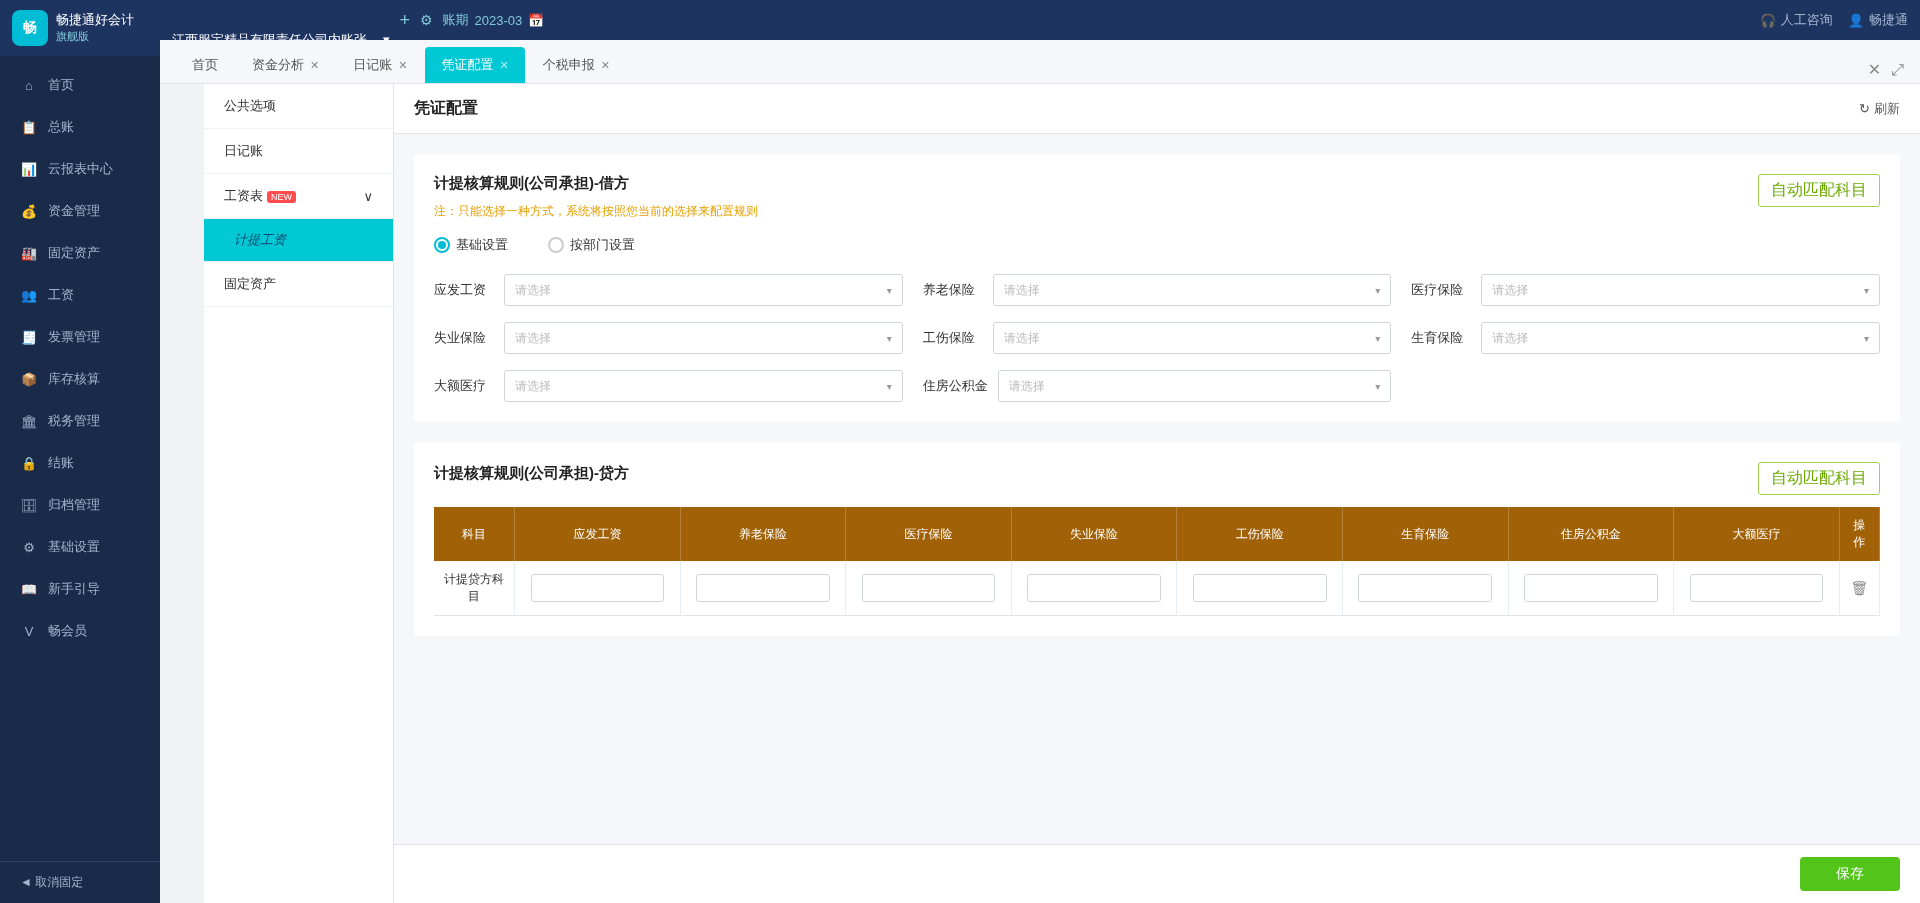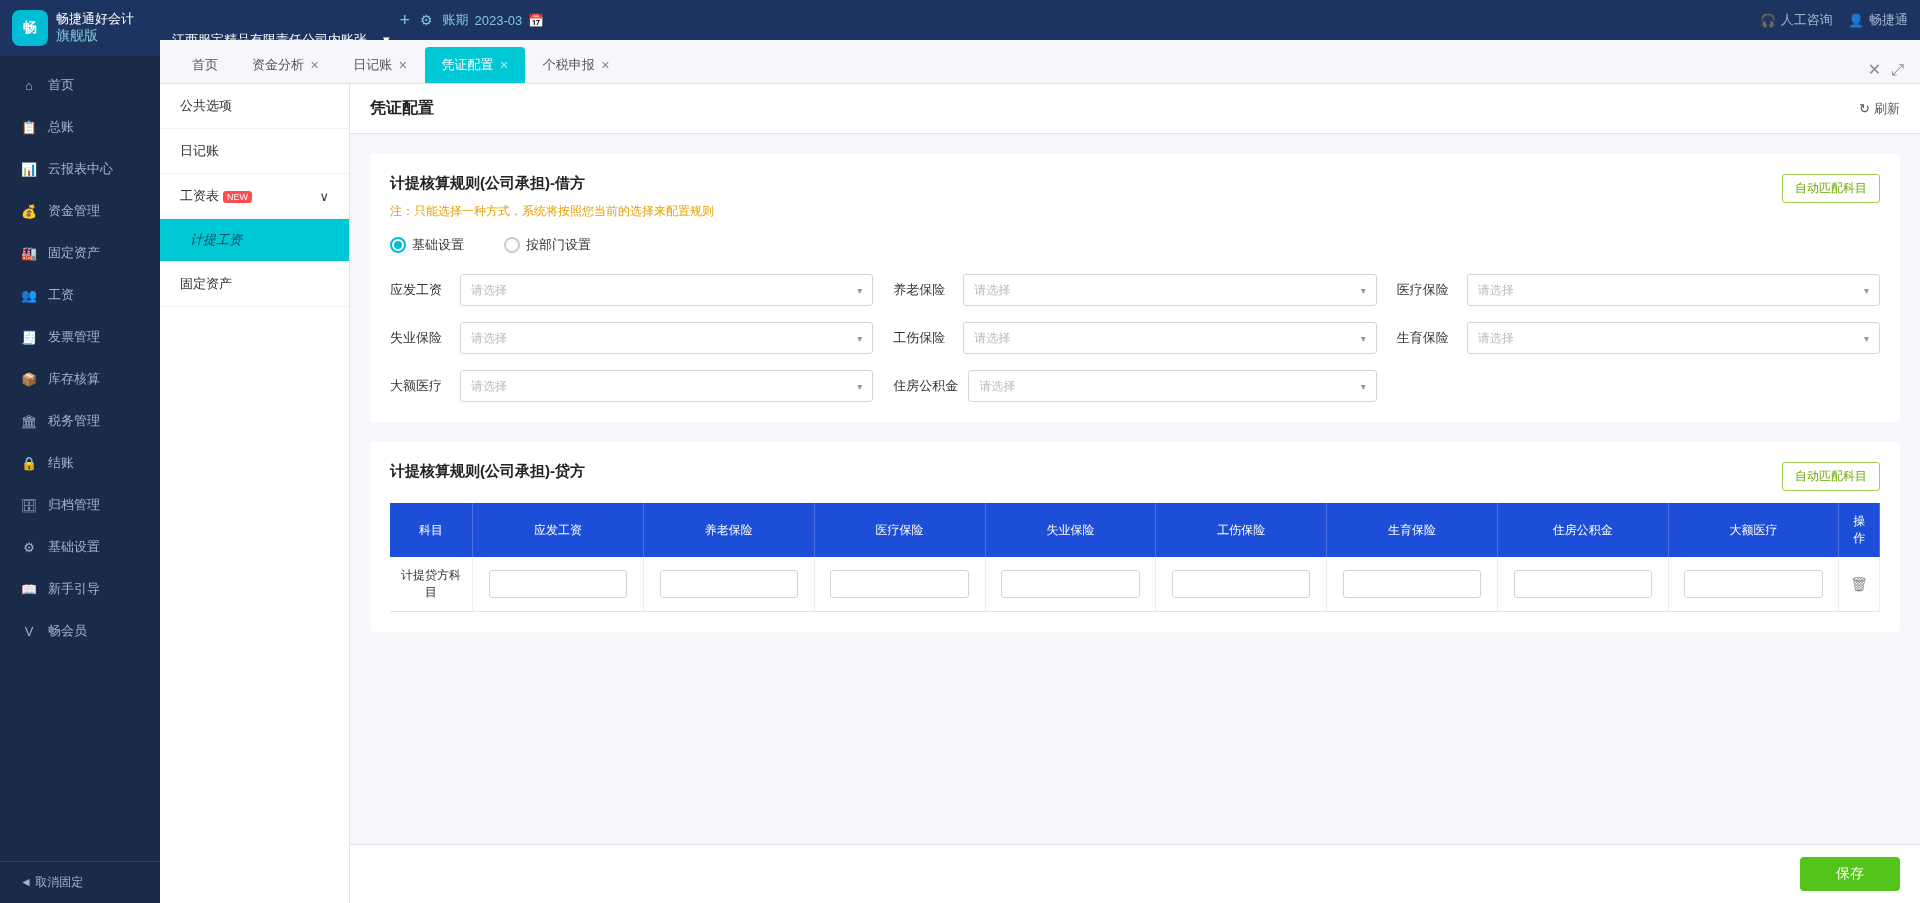--- a/index.html
+++ b/index.html
@@ -35,21 +35,21 @@
       margin-right: 8px;
       flex-shrink: 0;
     }
     .sidebar-logo-text {
       color: white;
       font-size: 13px;
       line-height: 1.3;
     }
     .sidebar-logo-sub {
       color: #80c8d8;
-      font-size: 14px;
+      font-size: 11px;
     }
     .sidebar-nav {
       flex: 1;
       overflow-y: auto;
       padding: 8px 0;
     }
     .sidebar-item {
       display: flex;
       align-items: center;
       padding: 12px 20px;
@@ -179,20 +179,21 @@
       font-size: 16px;
       color: #888;
       cursor: pointer;
     }
 
     
     .content {
       flex: 1;
       display: flex;
       overflow: hidden;
+      margin-left: 44px;
     }
 
     
     .left-panel {
       width: 190px;
       background: white;
       border-right: 1px solid #e0e4ea;
       display: flex;
       flex-direction: column;
       overflow-y: auto;
@@ -293,21 +294,21 @@
       color: #e6a000;
       font-size: 12px;
       margin-bottom: 16px;
     }
     .auto-match-btn {
       float: right;
       background: white;
       border: 1px solid #a0d050;
       color: #6aaa00;
       padding: 5px 12px;
-      font-size: 12px;
+      font-size: 16px;
       border-radius: 3px;
       cursor: pointer;
     }
 
     
     .radio-group {
       display: flex;
       align-items: center;
       gap: 40px;
       margin-bottom: 20px;
@@ -388,21 +389,21 @@
       align-items: center;
       justify-content: space-between;
       margin-bottom: 12px;
     }
     .voucher-table {
       width: 100%;
       border-collapse: collapse;
       font-size: 12px;
     }
     .voucher-table thead tr {
-      background: #1d4ed8;
+      background: #a16207;
       color: white;
     }
     .voucher-table thead th {
       padding: 10px 8px;
       text-align: center;
       font-weight: normal;
       border-right: 1px solid rgba(255,255,255,0.2);
     }
     .voucher-table tbody tr {
       border-bottom: 1px solid #e0e4ea;

